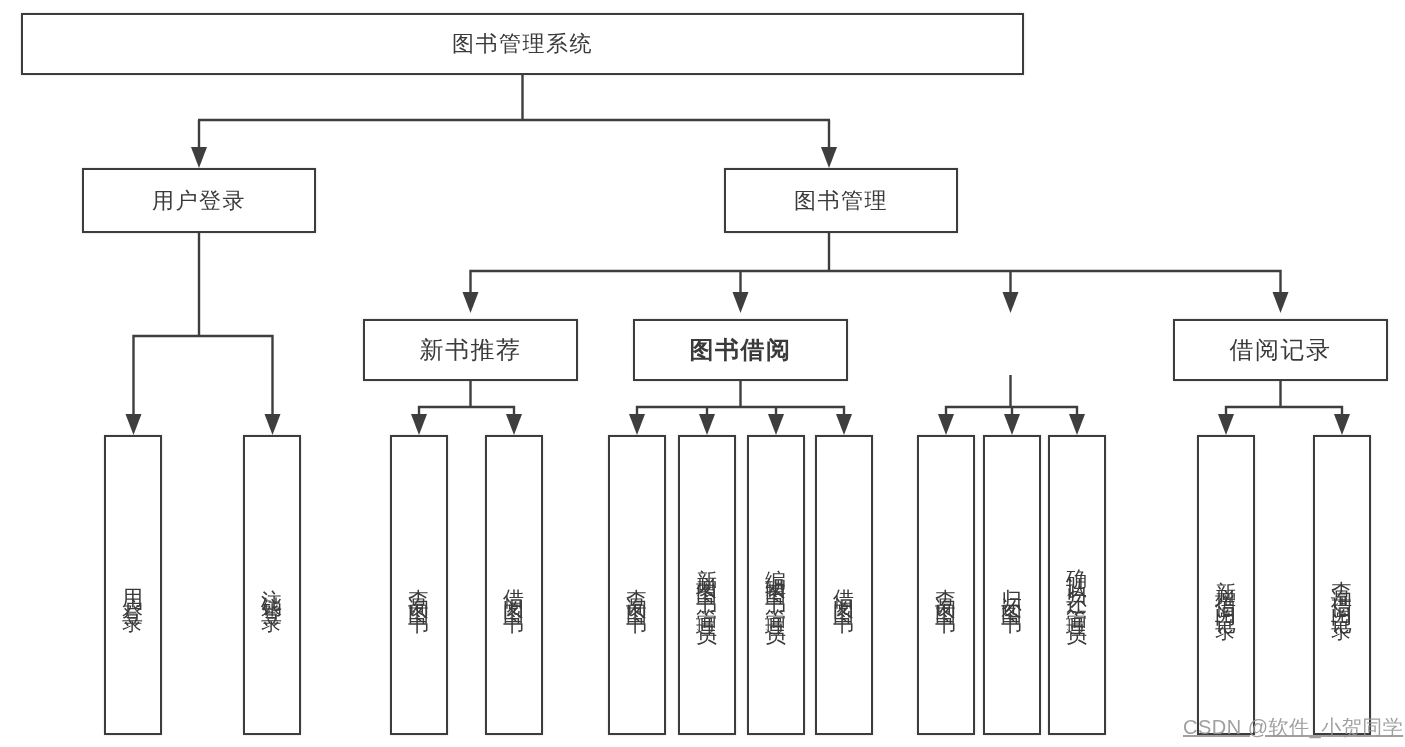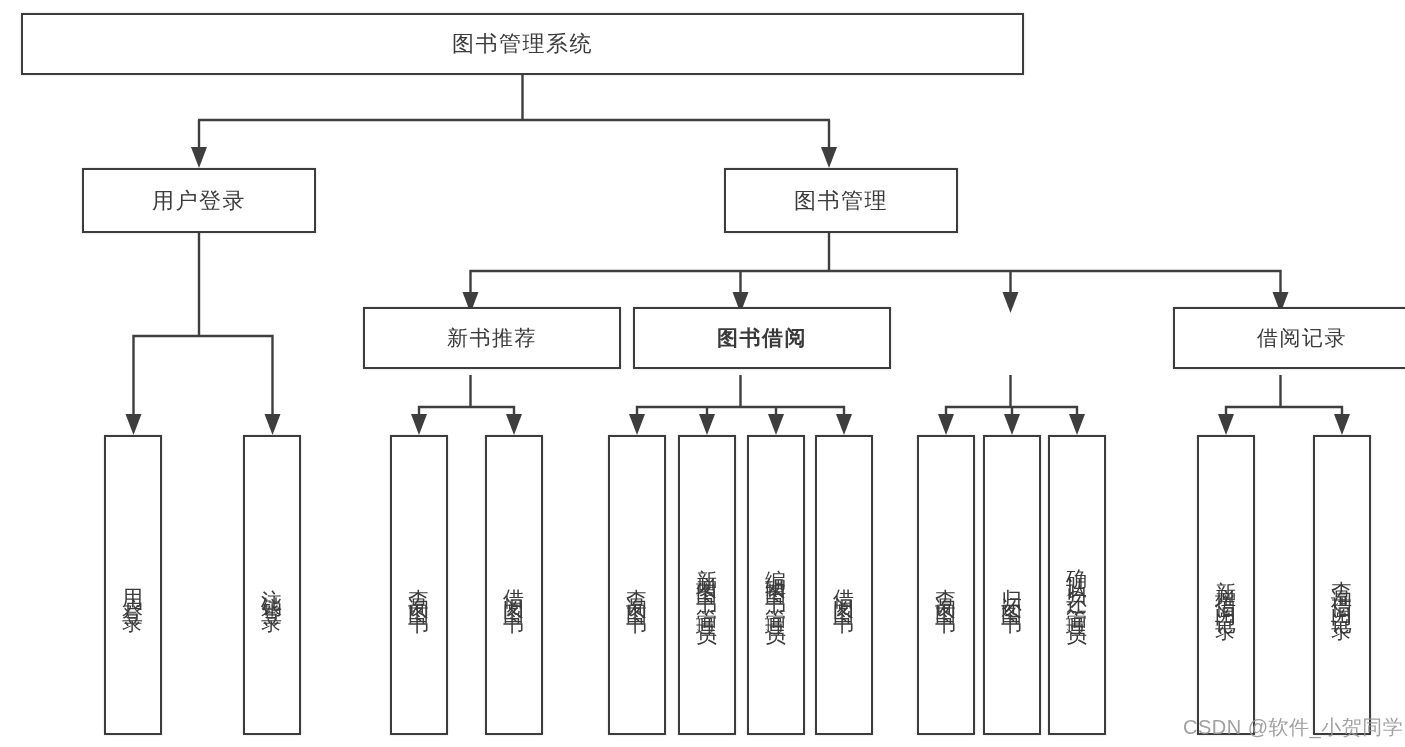--- a/index.html
+++ b/index.html
@@ -15,37 +15,37 @@
     position:absolute;box-sizing:border-box;
     background:#ffffff;border:2.5px solid #3c3c3c;
     display:flex;align-items:center;justify-content:center;
     color:#3a3a3a;
     box-shadow:0 0 2px rgba(0,0,0,0.18);
   }
   .hbox{font-size:22px;letter-spacing:1.5px;white-space:nowrap;}
   .root{left:21px;top:13px;width:1003px;height:62px;text-align:center;}
   .lvl2a{left:82px;top:168px;width:234px;height:65px;}
   .lvl2b{left:712px;top:168px;width:234px;height:65px;margin-left:12px;}
-  .cat{top:307px;width:258px;height:62px;font-size:21px;}
+  .cat{top:319px;width:215px;height:62px;font-size:24px;}
   .cat1{left:363px;} .cat2{left:633px;font-weight:bold;} .cat3{left:903px;} .cat4{left:1173px;}
   .vbox{
     top:435px;width:58px;height:300px;
     writing-mode:vertical-rl;text-orientation:mixed;
     font-size:21px;letter-spacing:8px;line-height:1;
     padding-top:6px;
   }
   .lf1{left:104px;} .lf2{left:243px;}
   .lf3{left:390px;} .lf4{left:485px;}
   .lf5{left:608px;} .lf6{left:678px;} .lf7{left:747px;} .lf8{left:815px;}
   .lf9{left:917px;} .lf10{left:983px;} .lf11{left:1048px;}
   .lf12{left:1197px;} .lf13{left:1313px;}
   #watermark{
     position:absolute;left:1183px;top:714px;z-index:10;
     font-size:20px;color:rgba(150,150,150,0.9);
-    letter-spacing:0.5px;white-space:nowrap;
+    letter-spacing:0.5px;white-space:nowrap;text-decoration:underline;
   }
 </style>
 </head>
 <body>
 
 <div id="canvas">
 
   <svg id="connectors" width="1405" height="747" viewBox="0 0 1405 747" xmlns="http://www.w3.org/2000/svg">
     <g stroke="#3e3e3e" stroke-width="2.4" fill="none">
 

